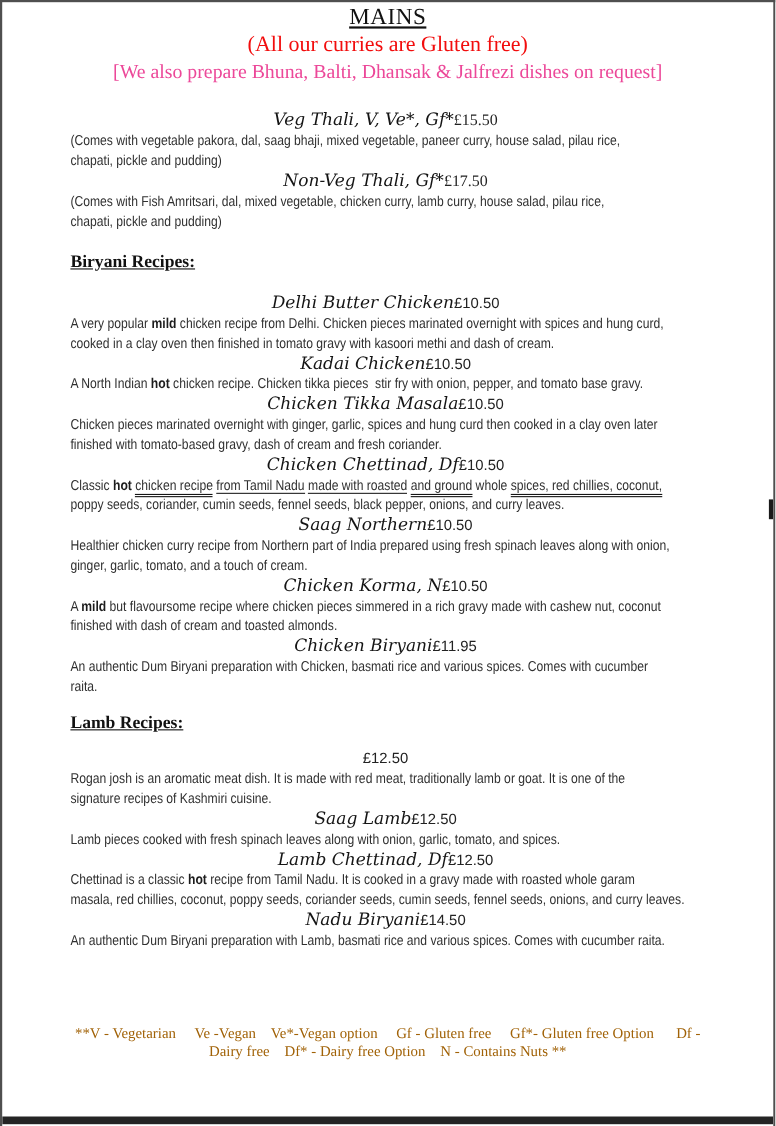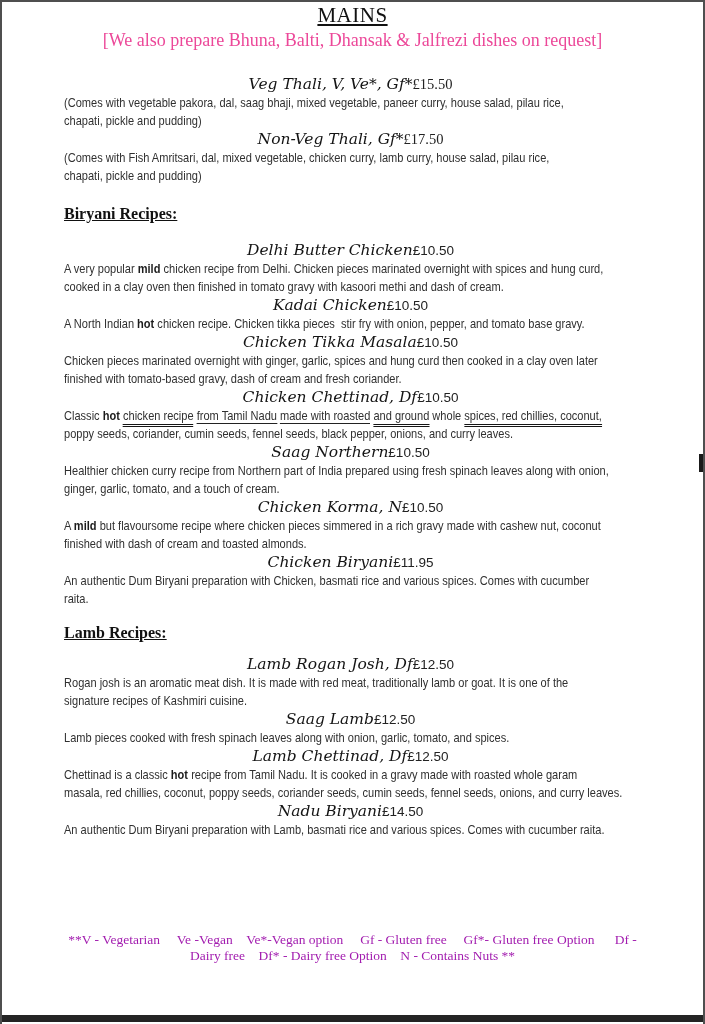--- a/index.html
+++ b/index.html
@@ -69,20 +69,21 @@
   .edge-mark{position:absolute;right:0;top:452px;width:4px;height:18px;background:#1a1a1a;}
   .bottom-bar{position:absolute;left:0;right:0;bottom:2px;height:7px;background:#242424;}
 </style>
 </head>
 <body>
 
 <div class="page">
 
   <header class="menu-header">
     <div class="page-title">MAINS</div>
+    <div class="sub-red" style="color: rgb(242, 13, 13);">(All our curries are Gluten free)</div>
     <div class="sub-blue" style="color: #ec4899;">[We also prepare Bhuna, Balti, Dhansak &amp; Jalfrezi dishes on request]</div>
   </header>
 
   <main class="menu-body" id="menu">
       <section class="section">
         <div class="item-row">
           <span class="item-name">Veg Thali, V, Ve*, Gf*</span>
           <span class="item-price serif">£15.50</span>
         </div>
         <div class="desc-line"><span>(Comes with vegetable pakora, dal, saag bhaji, mixed vegetable, paneer curry, house salad, pilau rice,</span></div>
@@ -134,21 +135,20 @@
         <div class="item-row">
           <span class="item-name">Chicken Biryani</span>
           <span class="item-price">£11.95</span>
         </div>
         <div class="desc-line"><span>An authentic Dum Biryani preparation with Chicken, basmati rice and various spices. Comes with cucumber</span></div>
         <div class="desc-line"><span>raita.</span></div>
       </section>
       <section class="section">
         <div class="section-heading">Lamb Recipes:</div>
         <div class="item-row">
-          <span class="item-name">Lamb Rogan Josh, Df</span>
           <span class="item-price">£12.50</span>
         </div>
         <div class="desc-line"><span>Rogan josh is an aromatic meat dish. It is made with red meat, traditionally lamb or goat. It is one of the</span></div>
         <div class="desc-line"><span>signature recipes of Kashmiri cuisine.</span></div>
         <div class="item-row">
           <span class="item-name">Saag Lamb</span>
           <span class="item-price">£12.50</span>
         </div>
         <div class="desc-line"><span>Lamb pieces cooked with fresh spinach leaves along with onion, garlic, tomato, and spices.</span></div>
         <div class="item-row">
@@ -158,21 +158,21 @@
         <div class="desc-line"><span>Chettinad is a classic </span><span class="seg-b ">hot</span><span> recipe from Tamil Nadu. It is cooked in a gravy made with roasted whole garam</span></div>
         <div class="desc-line"><span>masala, red chillies, coconut, poppy seeds, coriander seeds, cumin seeds, fennel seeds, onions, and curry leaves.</span></div>
         <div class="item-row">
           <span class="item-name">Nadu Biryani</span>
           <span class="item-price">£14.50</span>
         </div>
         <div class="desc-line"><span>An authentic Dum Biryani preparation with Lamb, basmati rice and various spices. Comes with cucumber raita.</span></div>
       </section>
     </main>
 
-  <footer class="legend" style="color: #a21caf;">
+  <footer class="legend" style="color: #a16207;">
     <div>**V - Vegetarian&nbsp;&nbsp;&nbsp;&nbsp;&nbsp;Ve -Vegan&nbsp;&nbsp;&nbsp;&nbsp;Ve*-Vegan option&nbsp;&nbsp;&nbsp;&nbsp;&nbsp;Gf - Gluten free&nbsp;&nbsp;&nbsp;&nbsp;&nbsp;Gf*- Gluten free Option&nbsp;&nbsp;&nbsp;&nbsp;&nbsp;&nbsp;Df -</div>
     <div>Dairy free&nbsp;&nbsp;&nbsp;&nbsp;Df* - Dairy free Option&nbsp;&nbsp;&nbsp;&nbsp;N - Contains Nuts **</div>
   </footer>
 
   <div class="edge-mark"></div>
   <div class="bottom-bar"></div>
 
 </div>
 
 </body></html>

